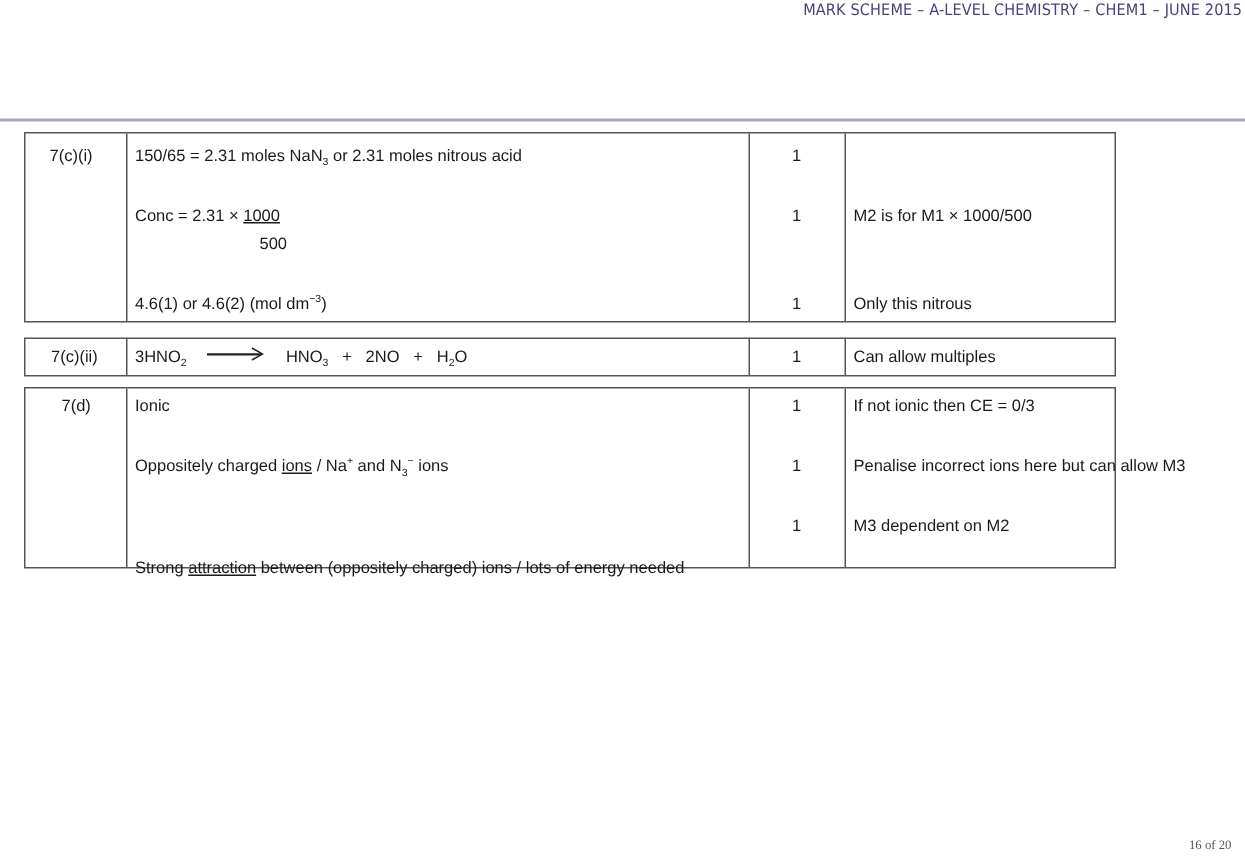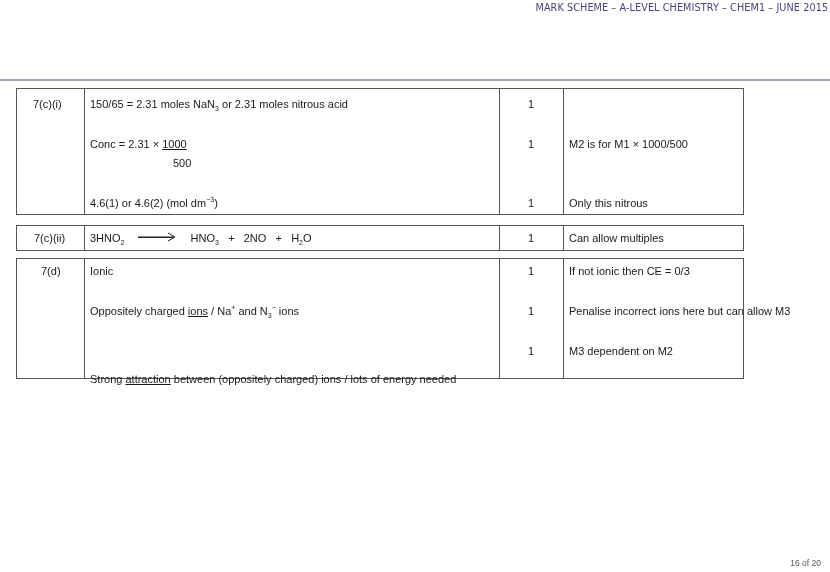--- a/index.html
+++ b/index.html
@@ -20,21 +20,21 @@
     box-sizing: border-box;
   }
   .cell-text { position: absolute; font-size: 11px; line-height: 13px; white-space: nowrap; }
   sub, sup { font-size: 7px; line-height: 0; }
   u { text-decoration: underline; }
   .arrow { display: inline-block; width: 38px; position: relative; height: 10px; margin: 0 12px 0 10px; vertical-align: middle; }
   .arrow::before { content: ""; position: absolute; left: 0; right: 3px; top: 3px; border-top: 1px solid #222; }
   .arrow::after { content: ""; position: absolute; right: 0; top: -1px; border-left: 7px solid transparent; border-top: 4px solid transparent; border-bottom: 4px solid transparent; }
   .footer {
     position: absolute; right: 9px; bottom: 4px; font-size: 8.5px; color: #555;
-    font-family: Liberation Sans, sans-serif;
+    font-family: Liberation Serif, serif;
   }
   .vline { position: absolute; top: 0; bottom: 0; width: 1px; background: #555; }
 </style>
 </head>
 <body>
 
 <div class="header-title">MARK SCHEME – A-LEVEL CHEMISTRY – CHEM1 – JUNE 2015</div>
 <div class="header-rule"></div>
 
 <div class="tbl" style="top:88px; height:127px;">

